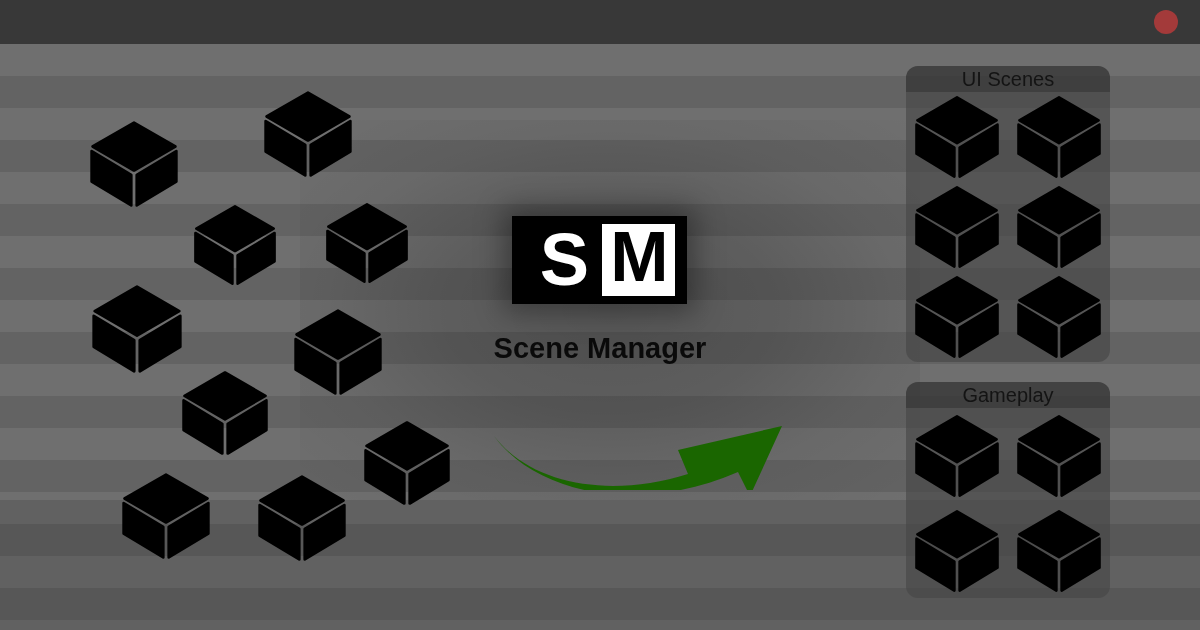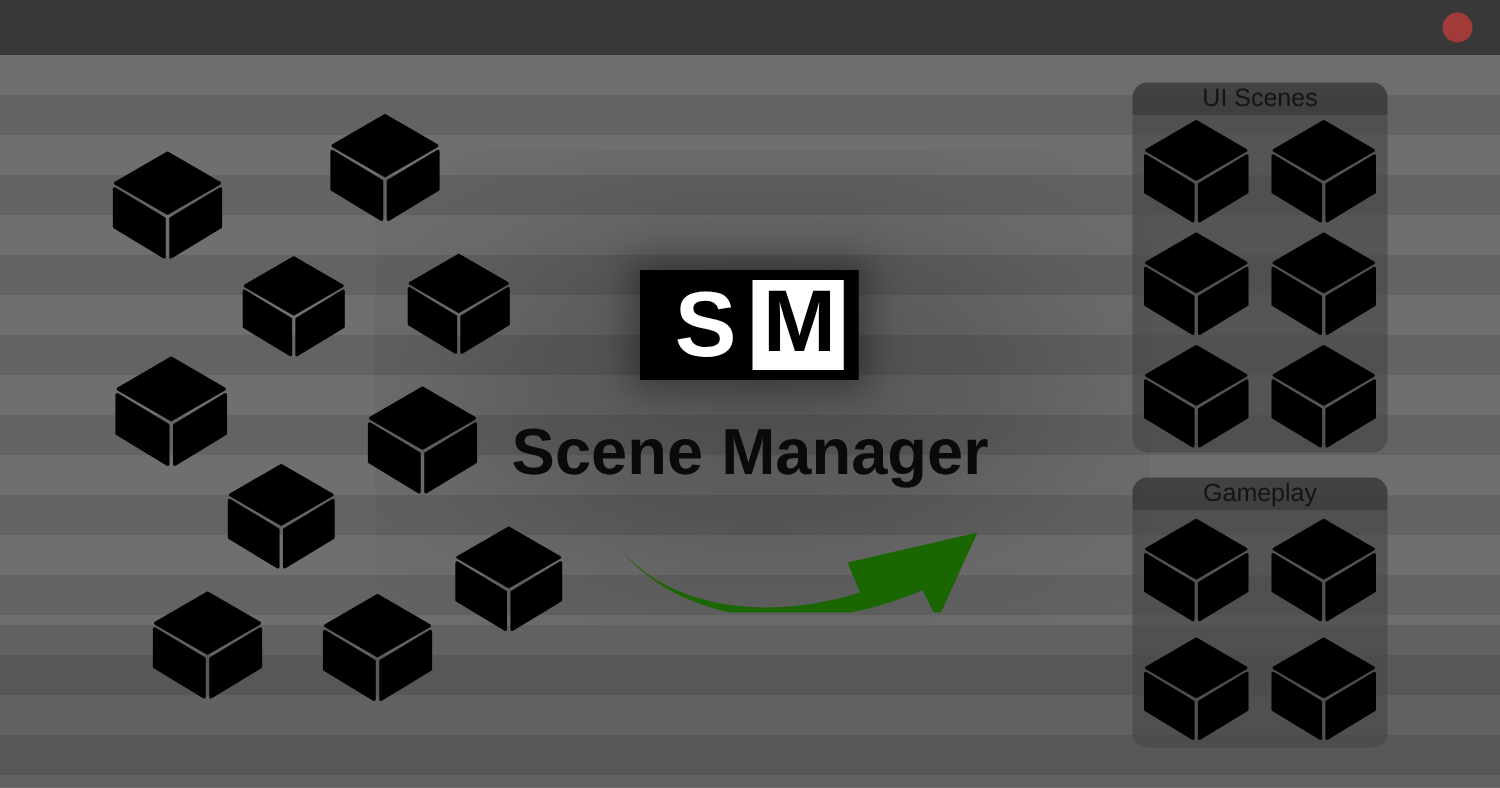--- a/index.html
+++ b/index.html
@@ -117,21 +117,21 @@
     line-height: 77px;
     text-align: center;
     letter-spacing: -2px;
   }
   .title {
     position: absolute;
     left: 350px; top: 332px;
     width: 500px;
     text-align: center;
     color: #0a0a0a;
-    font-size: 52px;
+    font-size: 29px;
     font-weight: bold;
     letter-spacing: 0px;
   }
 
   
   .arrow {
     position: absolute;
     left: 492px; top: 424px;
     width: 292px;
     height: 66px;

